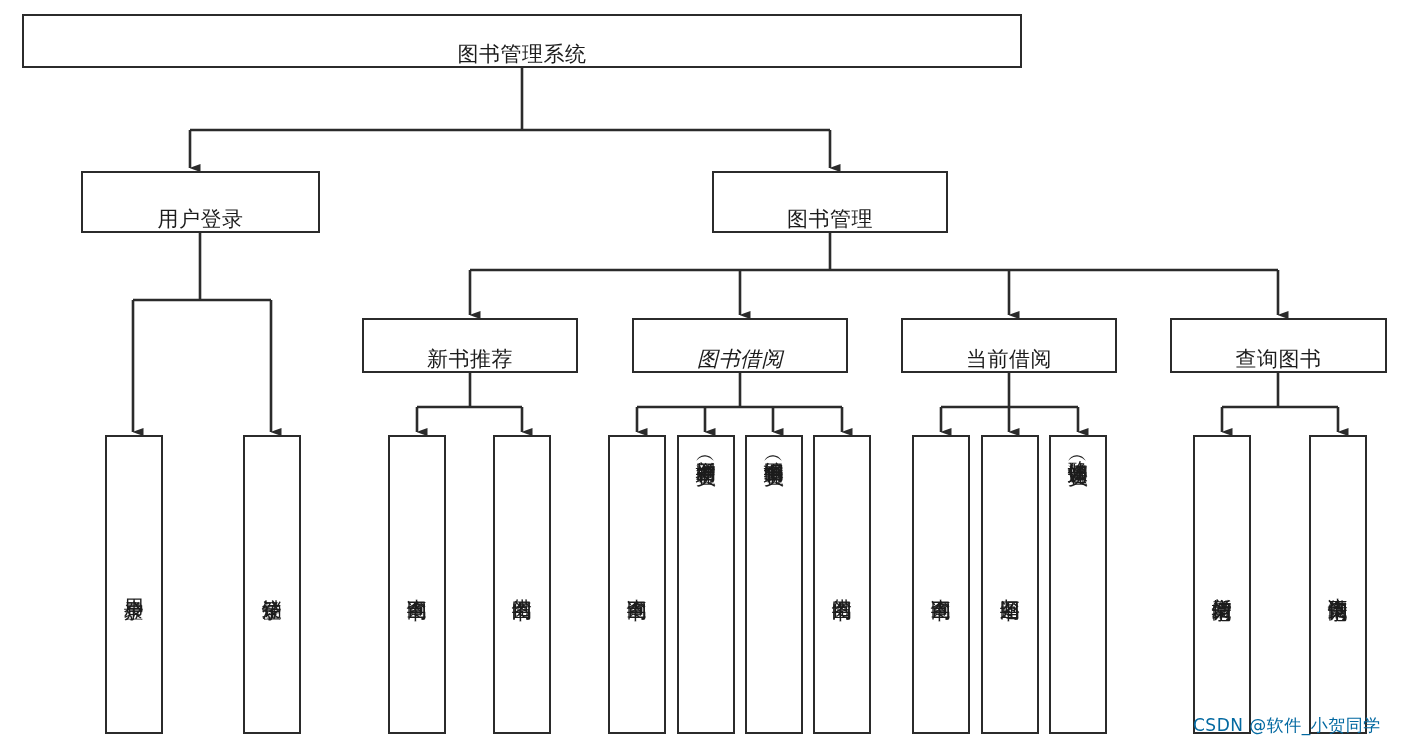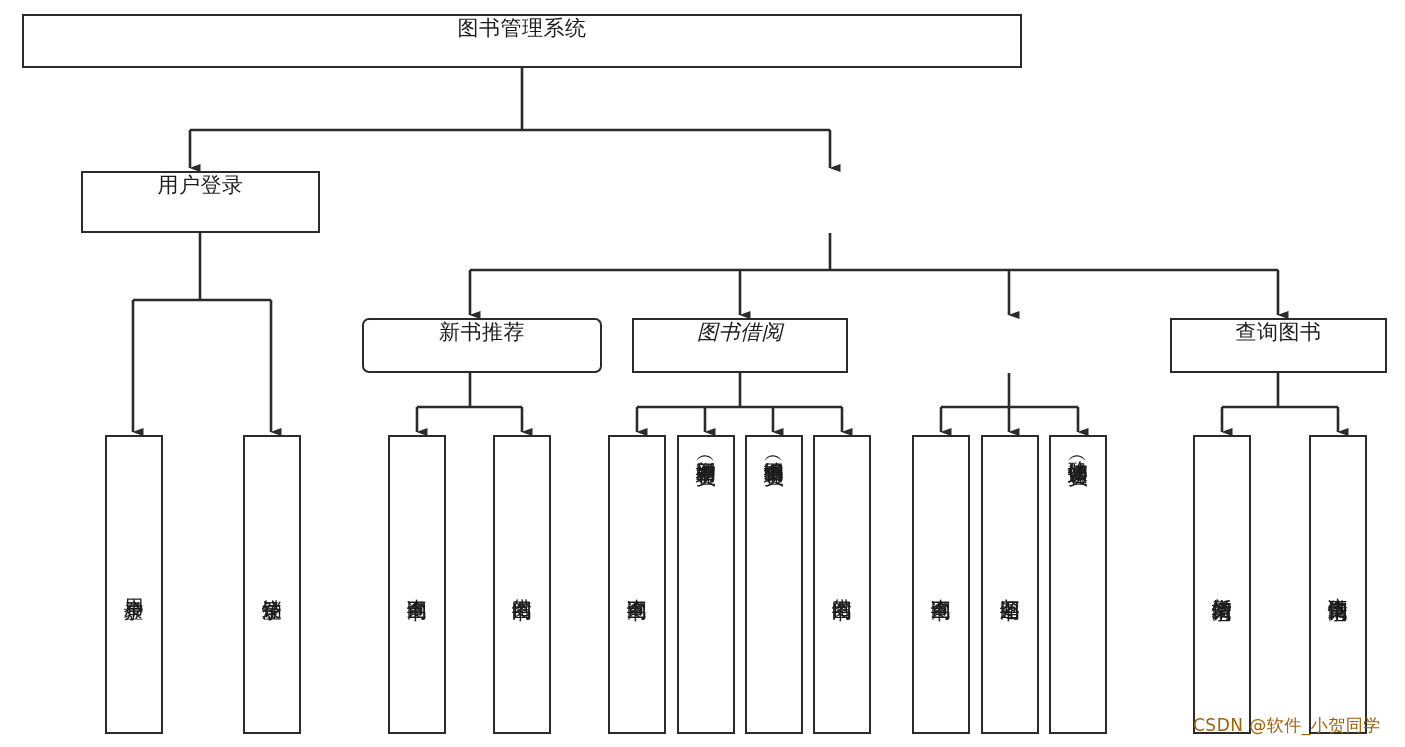--- a/index.html
+++ b/index.html
@@ -26,21 +26,21 @@
     width: 1405px;
     height: 747px;
     pointer-events: none;
   }
   .node {
     position: absolute;
     box-sizing: border-box;
     border: 2px solid #2b2b2b;
     background: #ffffff;
     display: flex;
-    align-items: flex-start;
+    align-items: flex-end;
     justify-content: center;
     color: #1c1c1c;
   }
   .node-h .label {
     font-size: 21px;
     line-height: 1.15;
     letter-spacing: 0.5px;
     white-space: nowrap;
   }
   .node-v {
@@ -56,21 +56,21 @@
     letter-spacing: 1px;
     white-space: nowrap;
   }
   .node-v.vcenter {
     align-items: center;
     padding-top: 0;
   }
   .watermark {
     position: absolute;
     font-size: 17px;
-    color: #a16207;
+    color: #0369a1;
     white-space: nowrap;
     letter-spacing: 0.5px;
   }
 </style>
 </head>
 <body>
 
 <div id="diagram-root">
 
   <svg class="connectors" viewBox="0 0 1405 747" xmlns="http://www.w3.org/2000/svg">
@@ -123,26 +123,32 @@
     </g>
   </svg>
 
   <div class="node node-h" style="left:22px; top:14px; width:1000px; height:54px;">
     <span class="label">图书管理系统</span>
   </div>
 
   <div class="node node-h" style="left:81px; top:171px; width:239px; height:62px;">
     <span class="label">用户登录</span>
   </div>
+  <div class="node node-h" style="left:712px; top:171px; width:236px; height:62px;">
+    <span class="label">图书管理</span>
+  </div>
 
-  <div class="node node-h" style="left:362px; top:318px; width:240px; height:55px;border-radius:7px;">
+  <div class="node node-h" style="left:362px; top:318px; width:216px; height:55px;">
     <span class="label">新书推荐</span>
   </div>
   <div class="node node-h" style="left:632px; top:318px; width:216px; height:55px;font-style:italic;">
     <span class="label">图书借阅</span>
+  </div>
+  <div class="node node-h" style="left:901px; top:318px; width:216px; height:55px;">
+    <span class="label">当前借阅</span>
   </div>
   <div class="node node-h" style="left:1170px; top:318px; width:217px; height:55px;">
     <span class="label">查询图书</span>
   </div>
 
   <div class="node node-v vcenter" style="left:105px; top:435px; width:58px; height:299px;">
     <span class="label">用户登录</span>
   </div>
   <div class="node node-v vcenter" style="left:243px; top:435px; width:58px; height:299px;">
     <span class="label">注销登录</span>

